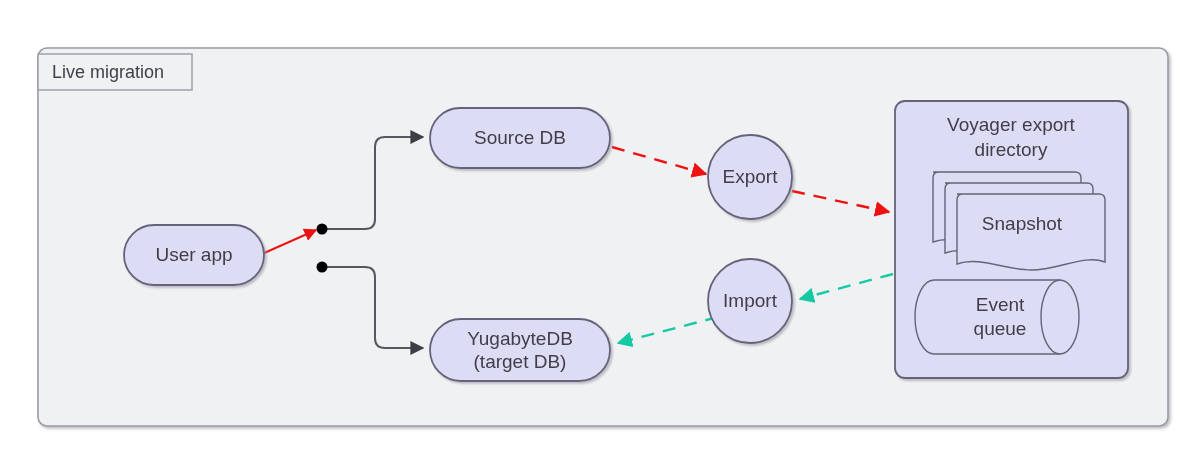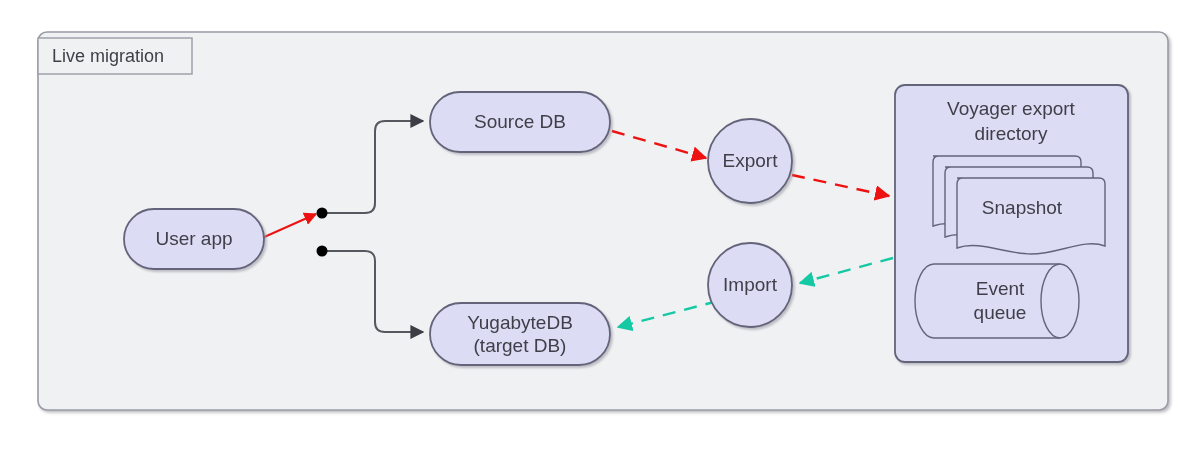--- a/index.html
+++ b/index.html
@@ -12,20 +12,21 @@
     width: 1200px;
     height: 457px;
     overflow: hidden;
     font-family: "Liberation Sans", sans-serif;
   }
   #stage {
     position: relative;
     width: 1200px;
     height: 350px;
     background: #ffffff;
+    margin-top: 16px;
   }
   svg.diagram {
     position: absolute;
     left: 0;
     top: 0;
     width: 1200px;
     height: 457px;
     display: block;
   }
   .node-label {

